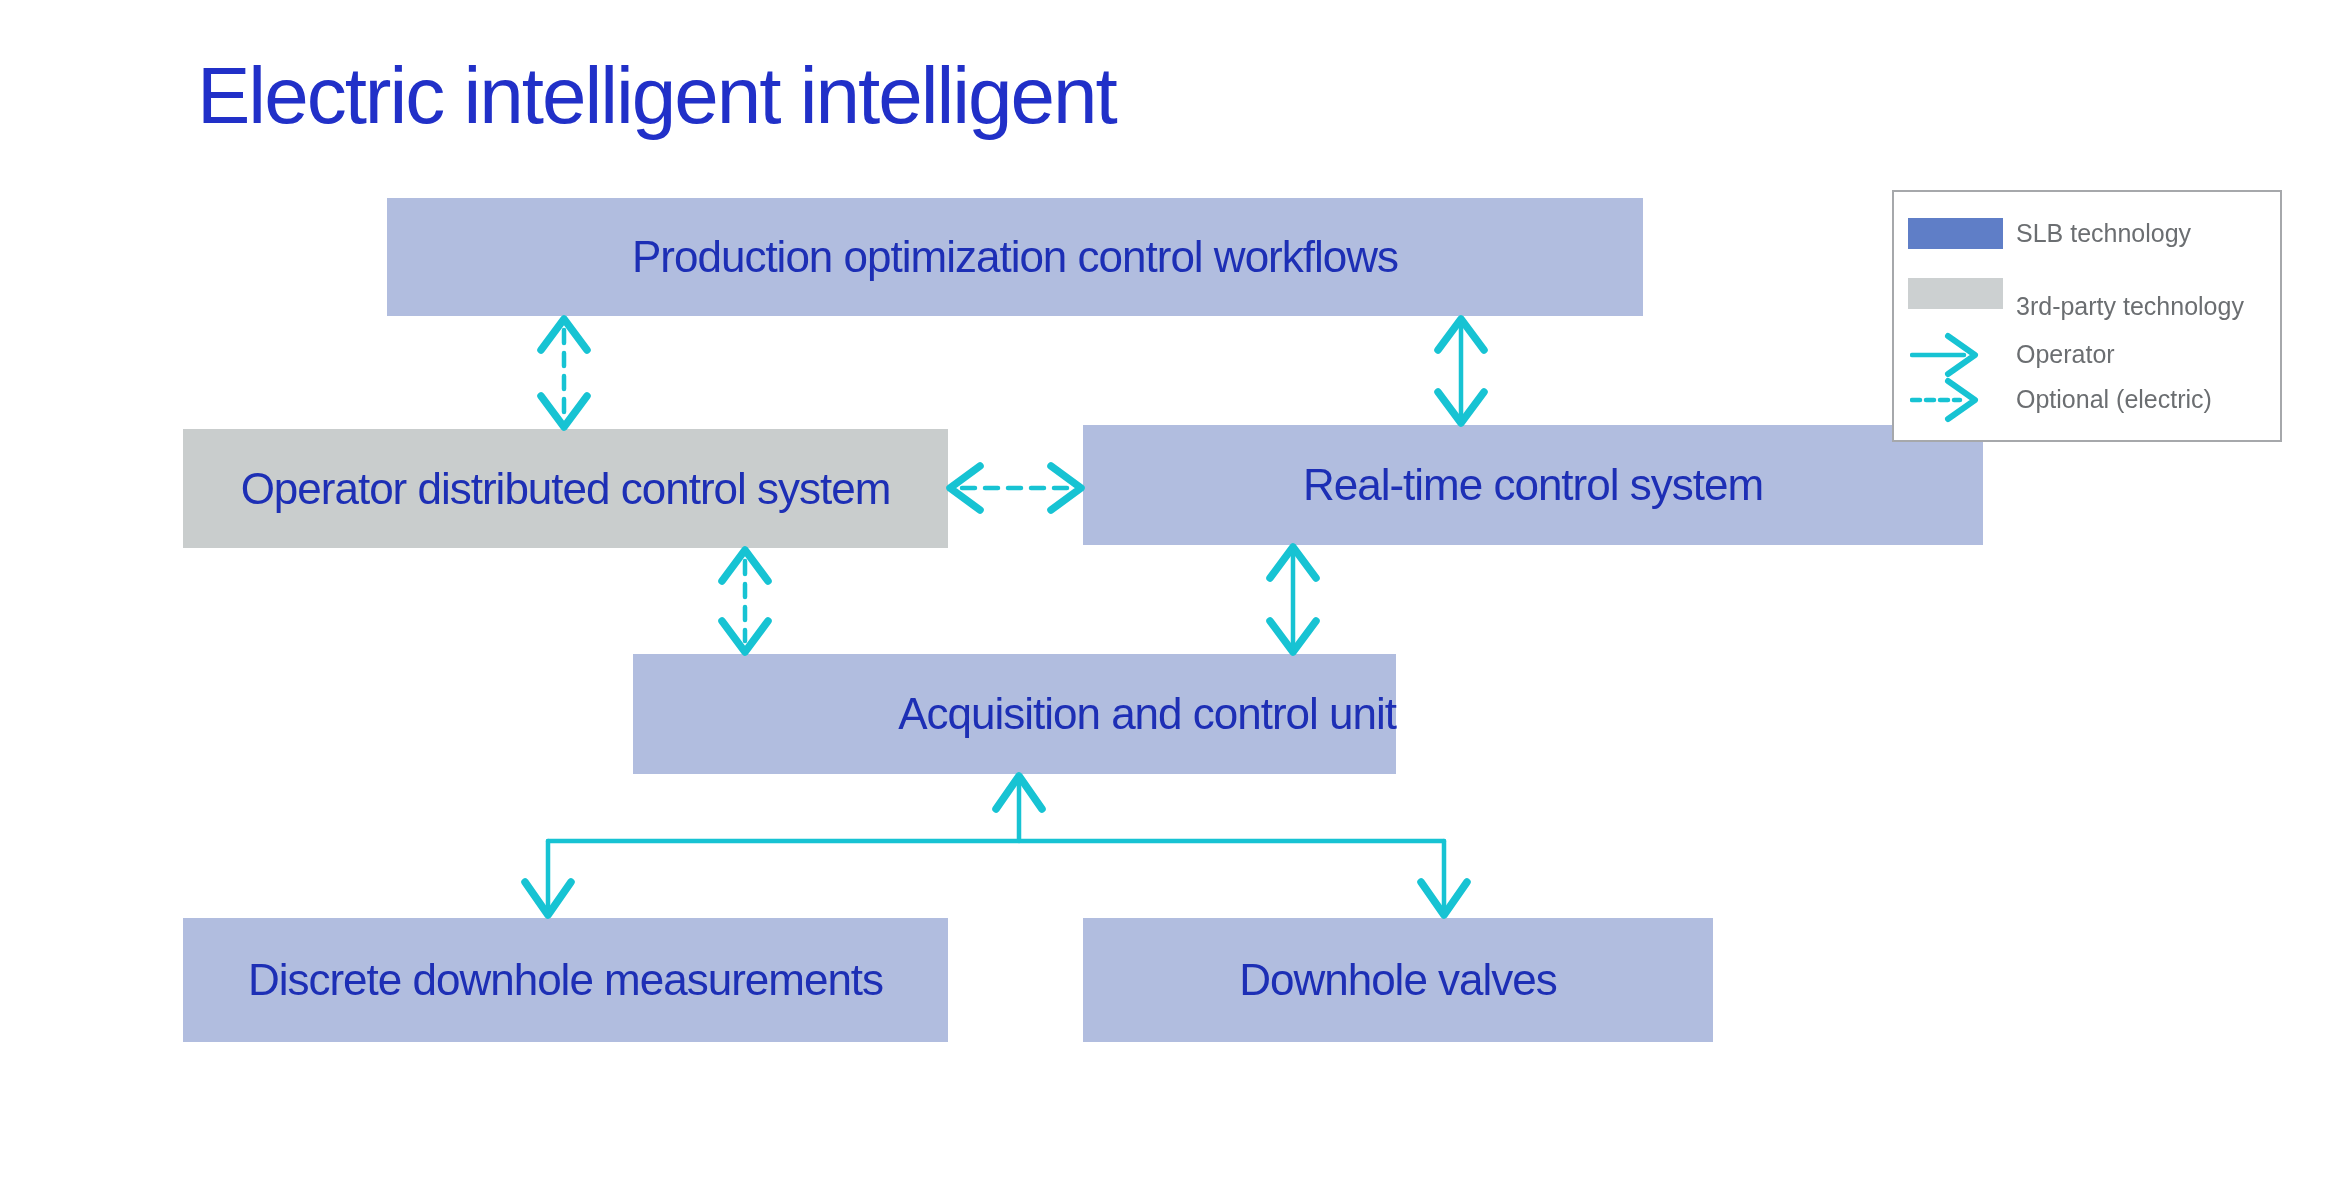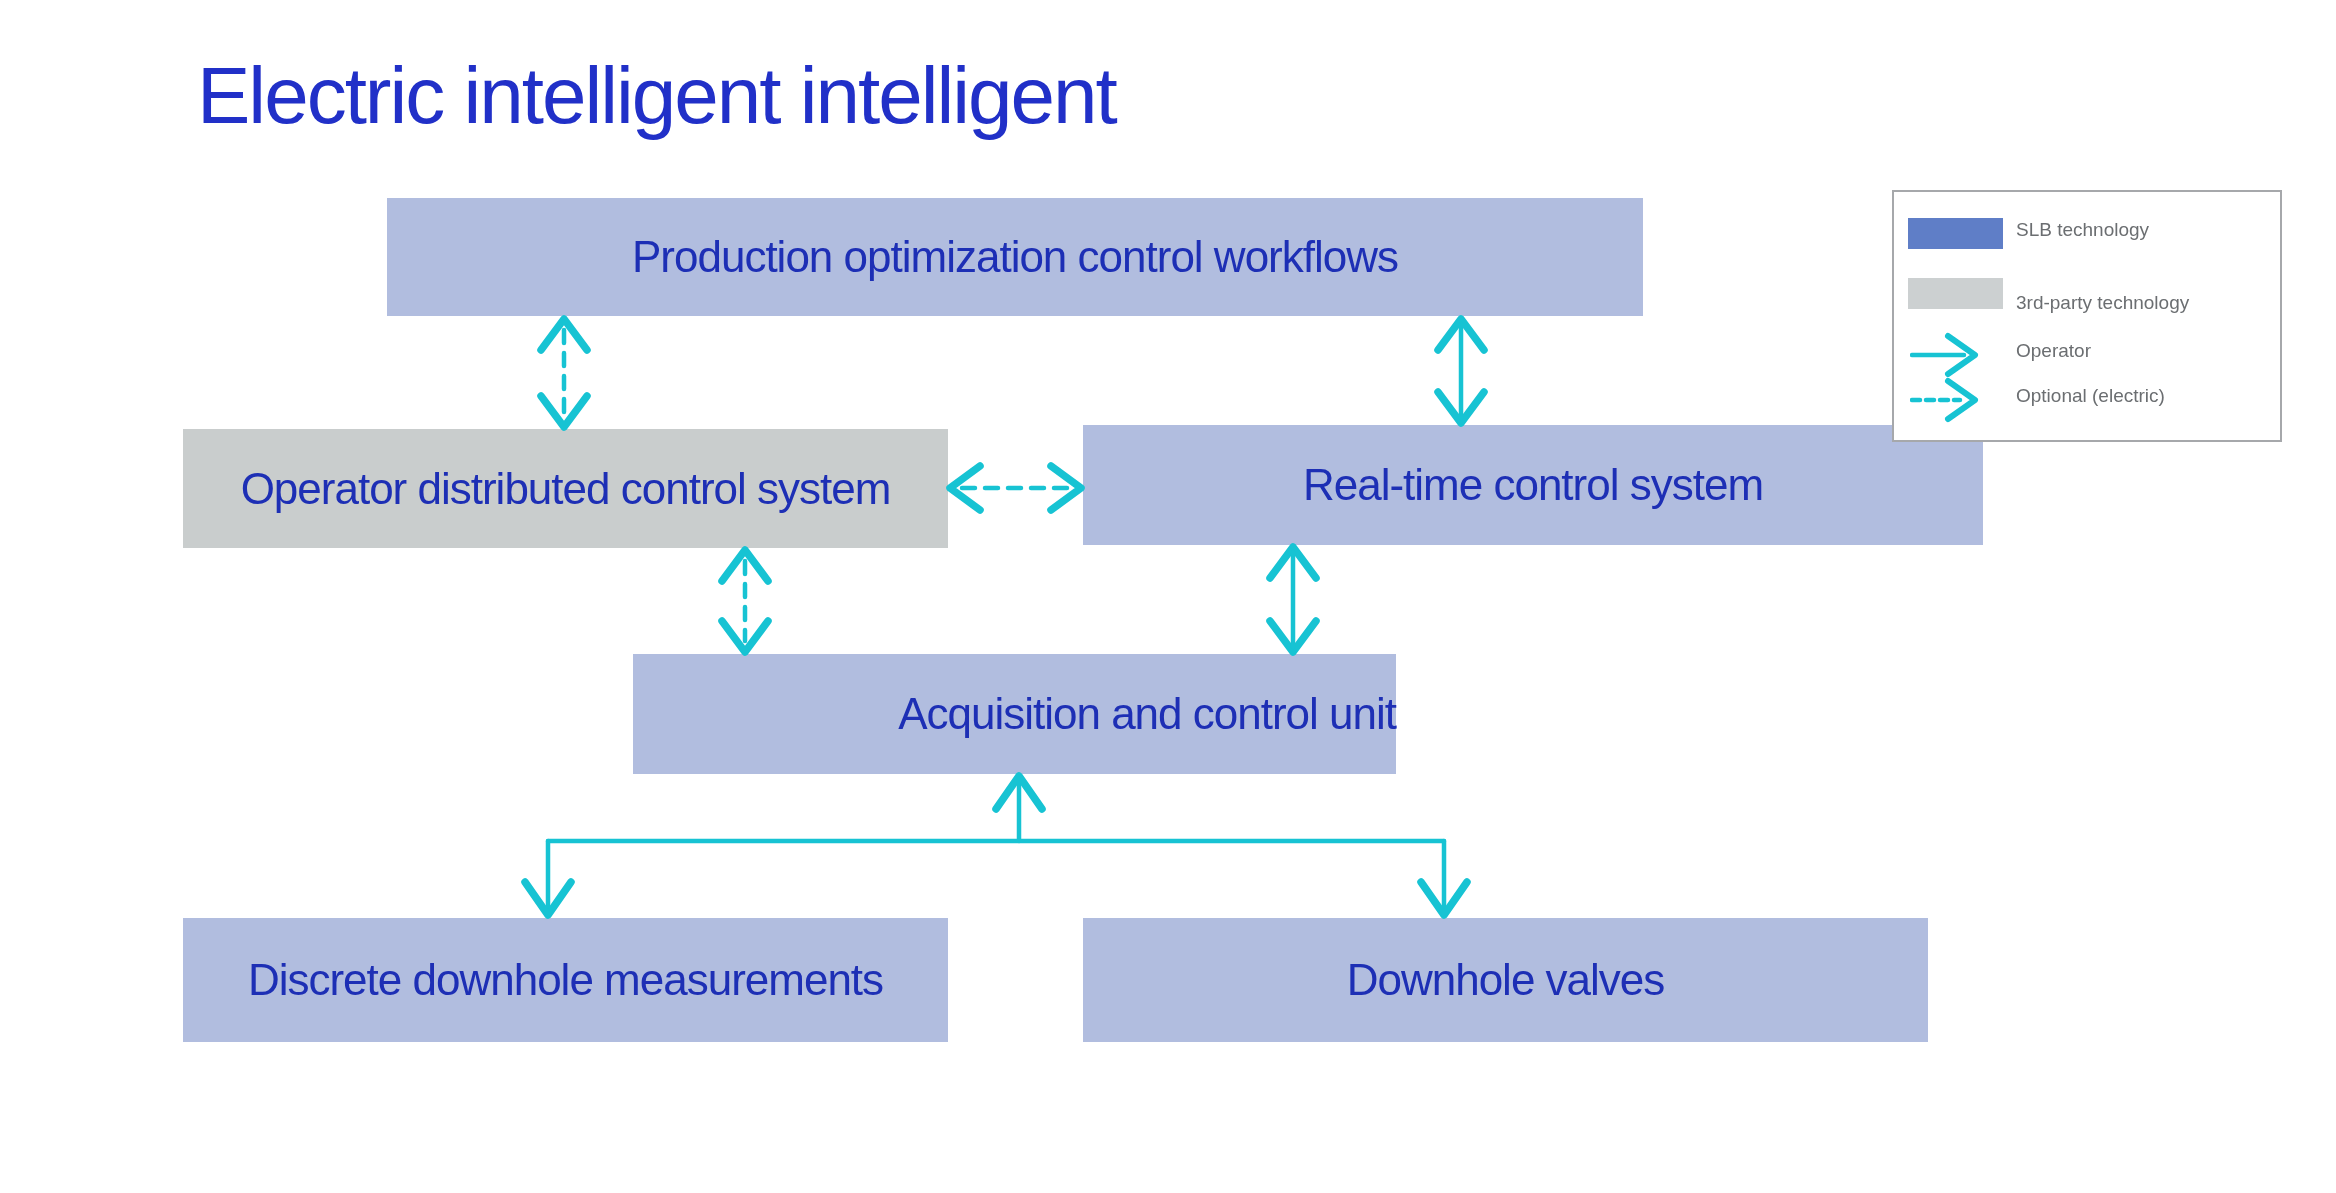--- a/index.html
+++ b/index.html
@@ -17,36 +17,36 @@
     background:var(--slb_box_fill);color:var(--box_text);
     font-size:44px;font-weight:300;letter-spacing:-1px;white-space:nowrap;
     text-align:center;
   }
   .dbox.third-party{background:var(--third_party_box_fill);}
   .box-workflows{left:387px;top:198px;width:1256px;height:118px;}
   .box-dcs{left:183px;top:429px;width:765px;height:119px;}
   .box-rtcs{left:1083px;top:425px;width:900px;height:120px;}
   .box-acu{left:633px;top:654px;width:763px;height:120px;justify-content:flex-end;}
   .box-measurements{left:183px;top:918px;width:765px;height:124px;}
-  .box-valves{left:1083px;top:918px;width:845px;height:124px;}
+  .box-valves{left:1083px;top:918px;width:630px;height:124px;}
 
   .edges-overlay{position:absolute;left:0;top:0;width:2336px;height:1193px;pointer-events:none;}
   .edge-shaft{stroke:var(--electric_cyan);stroke-width:4.5;fill:none;stroke-linecap:round;}
   .edge-shaft.dashed{stroke-dasharray:13 10;}
   .edge-head{stroke:var(--electric_cyan);stroke-width:7.5;fill:none;stroke-linecap:round;stroke-linejoin:round;}
 
   .legend{
     position:absolute;left:1892px;top:190px;width:390px;height:252px;
     border:2px solid #a6a8ab;background:#ffffff;box-sizing:border-box;
   }
   .legend .swatch{position:absolute;width:95px;height:31px;}
   .legend .swatch.slb{left:14px;top:26px;background:var(--legend_slb_swatch);}
   .legend .swatch.third{left:14px;top:86px;background:var(--legend_third_party_swatch);}
   .legend .lg-label{
-    position:absolute;left:122px;font-size:19px;font-weight:300;
+    position:absolute;left:122px;font-size:25px;font-weight:300;
     color:var(--legend_text);white-space:nowrap;
   }
   .lg-label.r1{top:27px;} .lg-label.r2{top:100px;} .lg-label.r3{top:148px;} .lg-label.r4{top:193px;}
   .legend .lg-arrow{position:absolute;left:16px;width:70px;height:46px;}
   .lg-arrow.r3{top:140px;} .lg-arrow.r4{top:185px;}
   .lg-shaft{stroke:var(--electric_cyan);stroke-width:4.5;fill:none;stroke-linecap:round;}
   .lg-shaft.dashed{stroke-dasharray:8 6;}
   .lg-head{stroke:var(--electric_cyan);stroke-width:6;fill:none;stroke-linecap:round;stroke-linejoin:round;}
 </style>
 </head>

